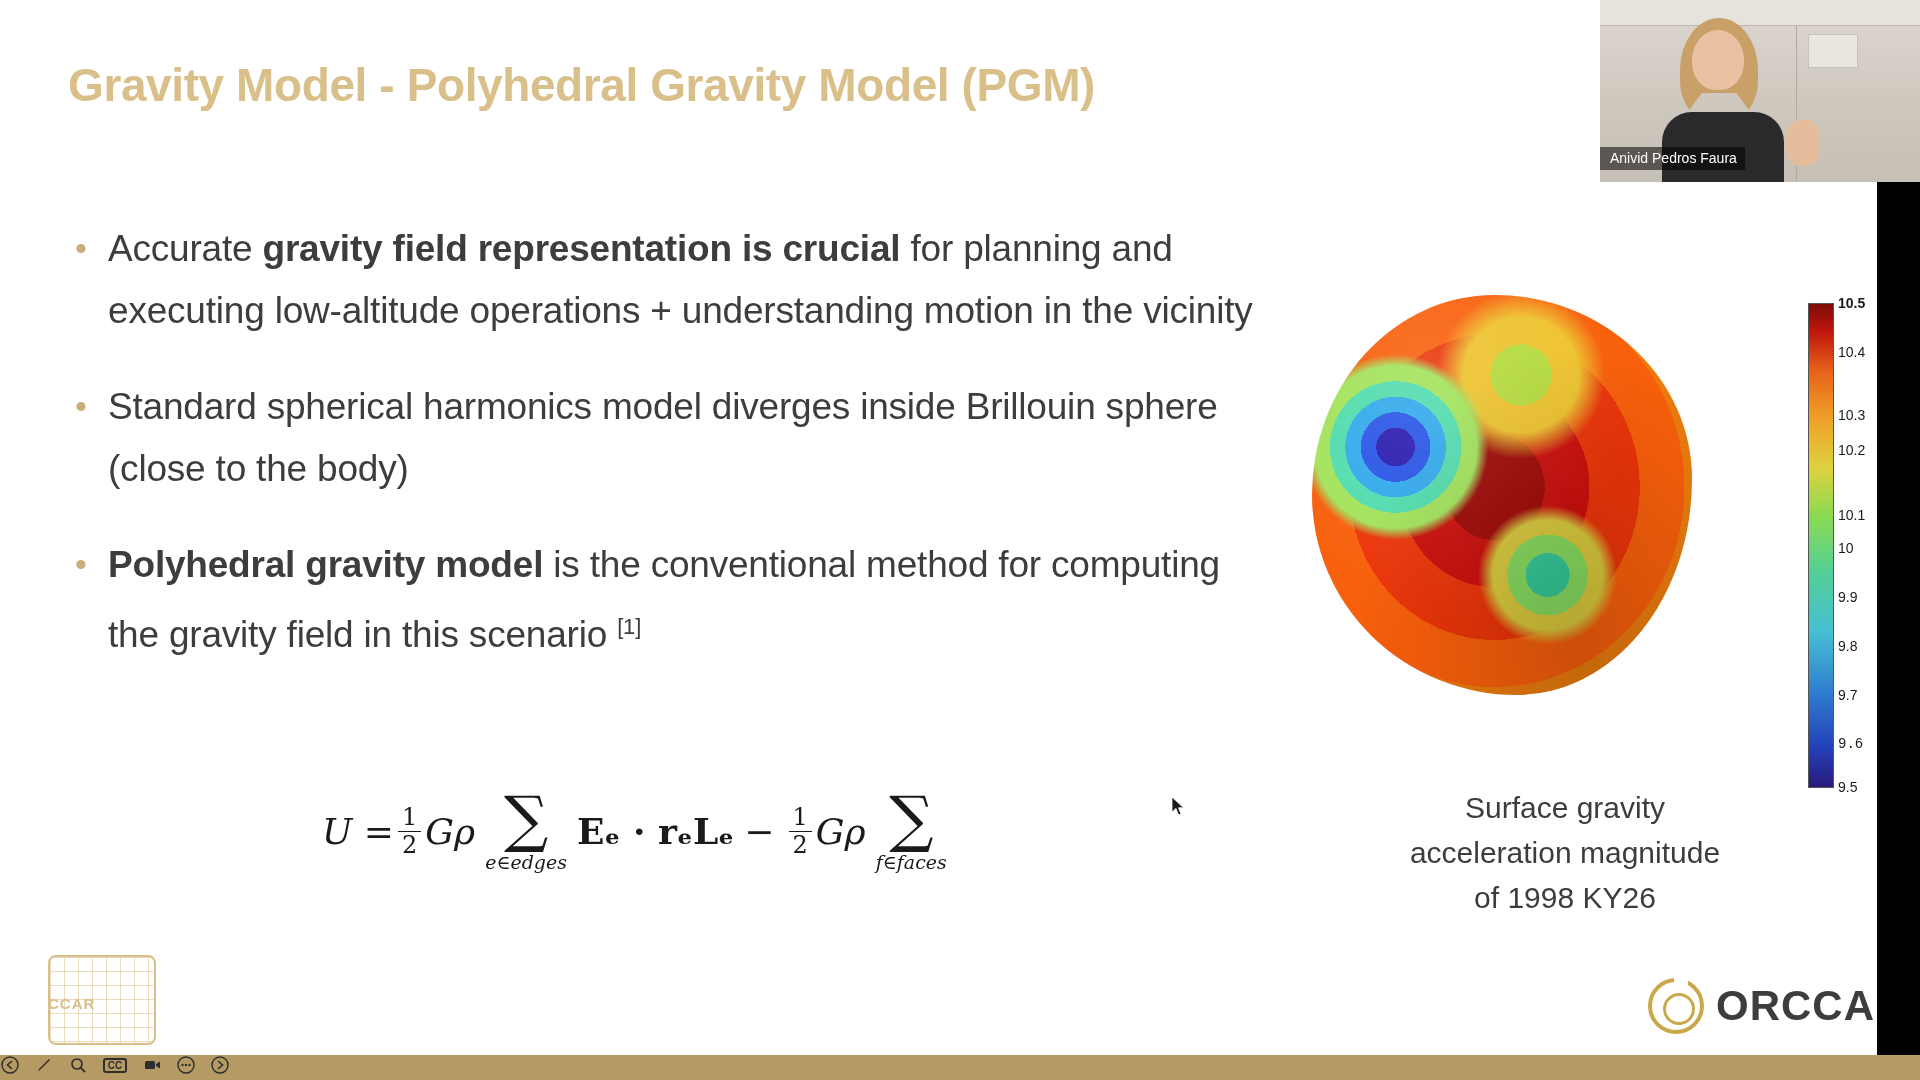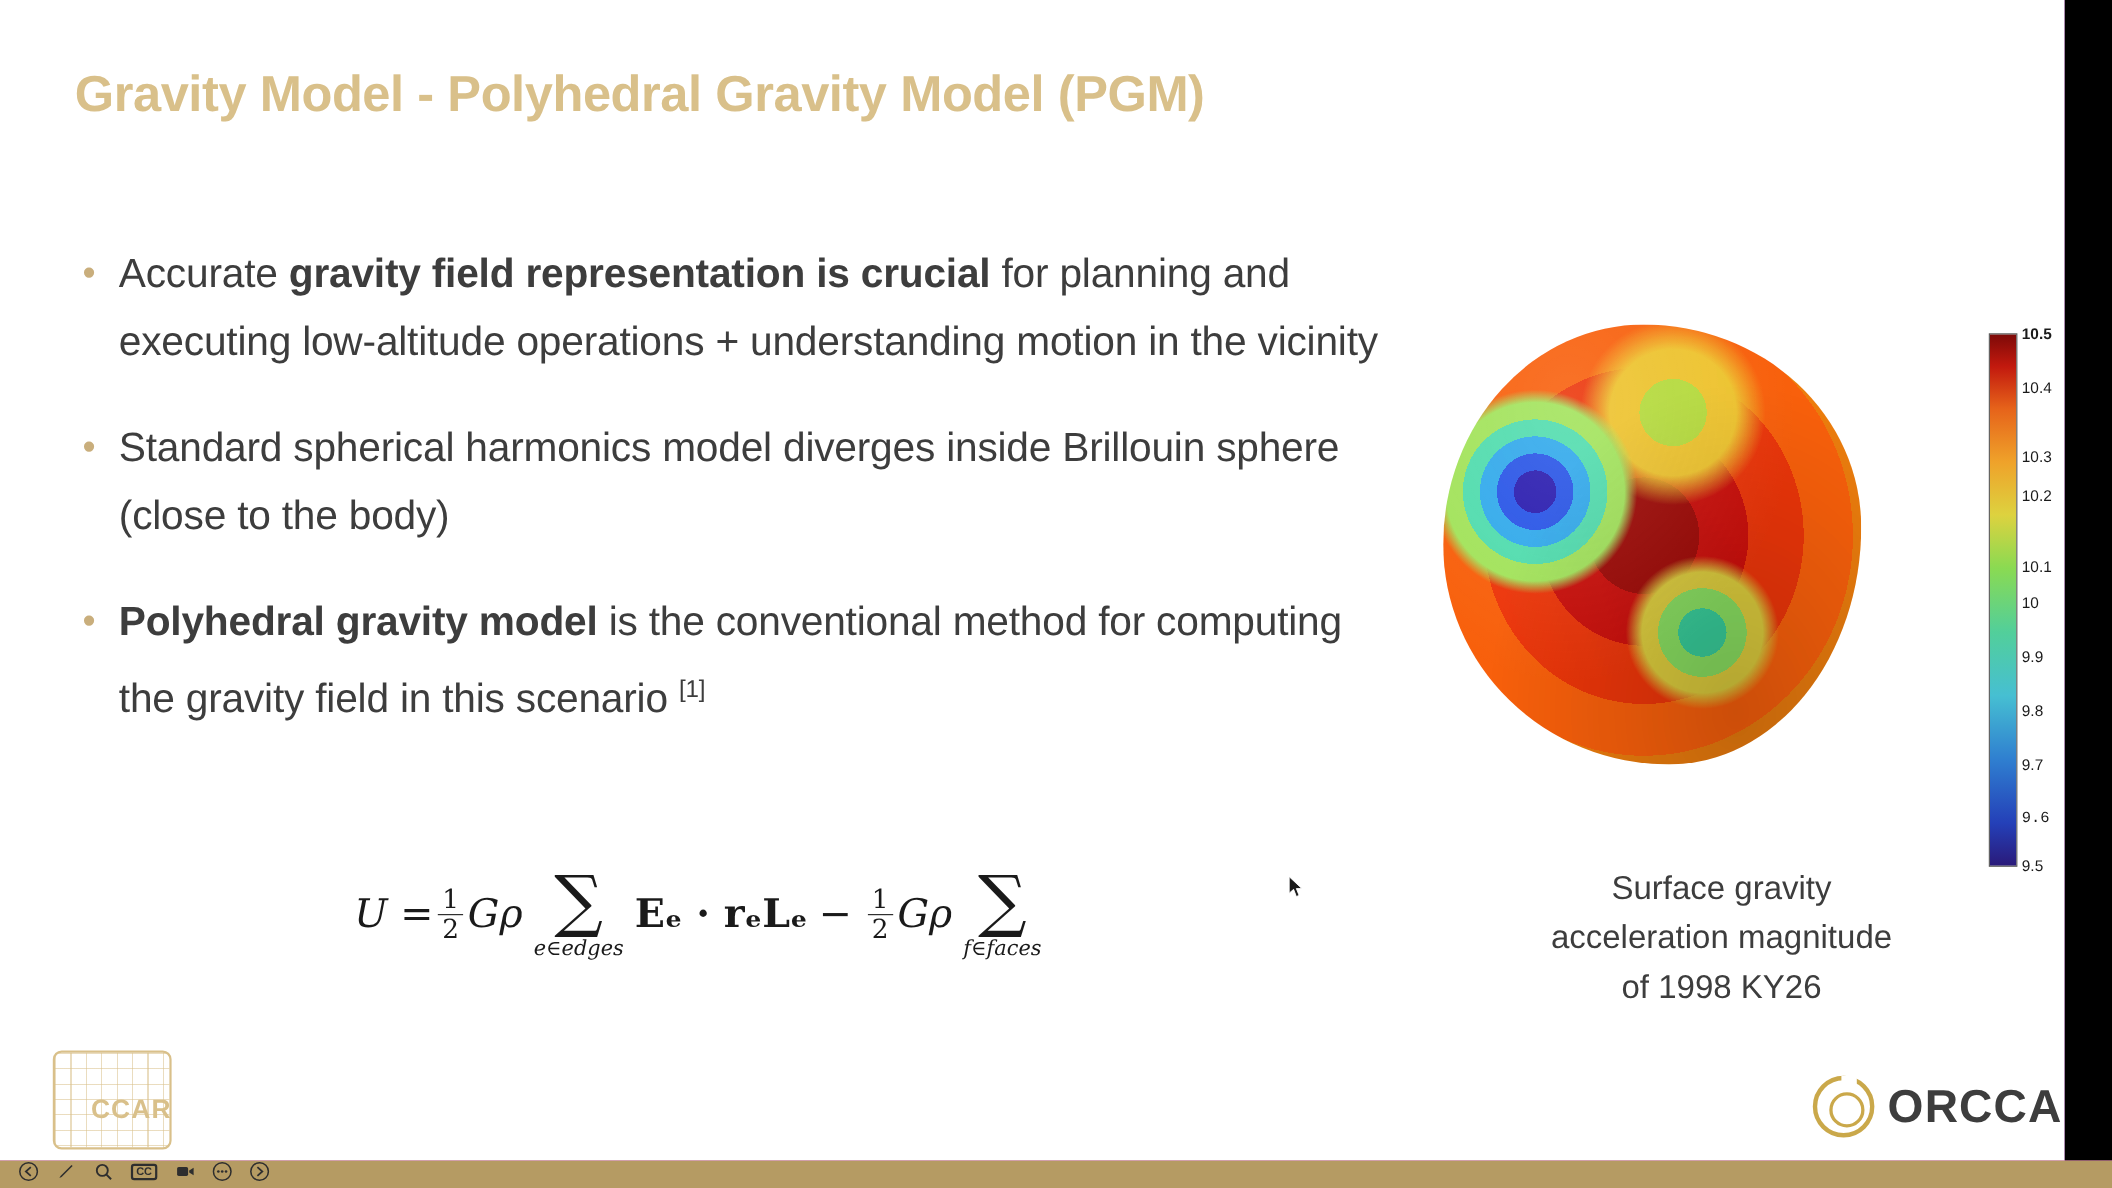--- a/index.html
+++ b/index.html
@@ -202,23 +202,23 @@
     border: 2px solid #d9c08a;
     border-radius: 8px;
     background:
       repeating-linear-gradient(to right, rgba(217,192,138,0.55) 0 1px, rgba(0,0,0,0) 1px 14px),
       repeating-linear-gradient(to bottom, rgba(217,192,138,0.55) 0 1px, rgba(0,0,0,0) 1px 14px);
   }
   .ccar-logo .txt {
     position: absolute;
     left: 0; right: 0;
     top: 40px;
-    text-align: right;
+    text-align: left;
     color: #d9c08a;
-    font-size: 24px;
+    font-size: 15px;
     font-weight: bold;
     letter-spacing: 1px;
   }
 
   .orcca {
     position: absolute;
     left: 1648px;
     top: 978px;
     display: flex;
     align-items: center;
@@ -321,21 +321,21 @@
     background: #b59b63;
   }
   .toolbar {
     position: absolute;
     left: 0;
     top: 1050px;
     height: 30px;
     display: flex;
     align-items: center;
     gap: 14px;
-    padding-left: 16px;
+    padding-left: 0;
     color: #333;
   }
   .tb-btn {
     width: 20px; height: 20px;
     display: flex; align-items: center; justify-content: center;
     font-size: 15px;
     color: #2e2e2e;
     cursor: pointer;
   }
   .tb-btn svg { display: block; }
@@ -452,20 +452,31 @@
 
     <div class="orcca">
       <div class="orcca-mark"></div>
       <div class="orcca-text">ORCCA</div>
     </div>
 
   </div>
 
   <div class="gutter"></div>
 
+  <div class="pip">
+    <div class="room"></div>
+    <div class="ceiling"></div>
+    <div class="wall-edge"></div>
+    <div class="shelf"></div>
+    <div class="person-hair"></div>
+    <div class="person-head"></div>
+    <div class="person-body"></div>
+    <div class="hand"></div>
+    <div class="name-badge">Anivid Pedros Faura</div>
+  </div>
 
   <div class="bottombar"></div>
 
   <div class="toolbar">
     <div class="tb-btn">
       <svg width="18" height="18" viewBox="0 0 18 18">
           <circle cx="9" cy="9" r="8" fill="none" stroke="#2e2e2e" stroke-width="1.4"></circle>
           <path d="M11 5 L6.5 9 L11 13" fill="none" stroke="#2e2e2e" stroke-width="1.6"></path>
         </svg>
     </div>

